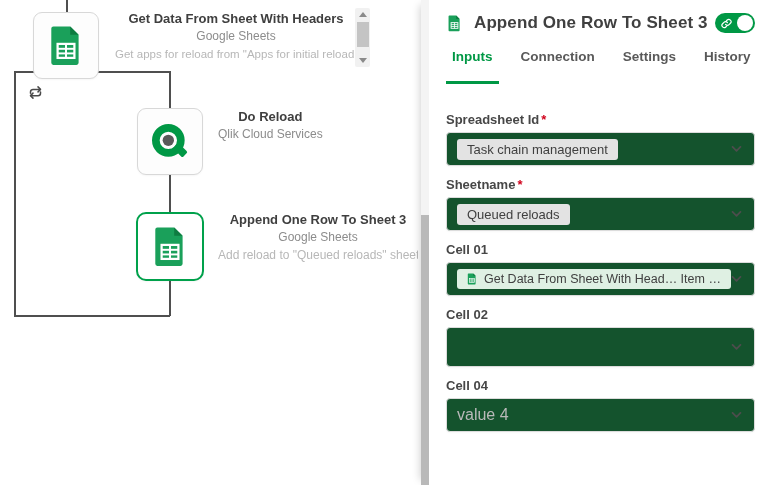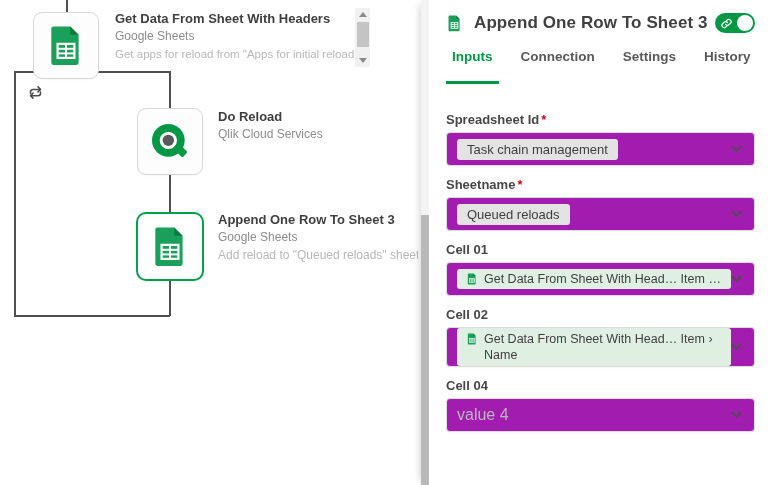--- a/index.html
+++ b/index.html
@@ -11,21 +11,21 @@
   .canvas { position:absolute; left:0; top:0; width:421px; height:485px; background:#fff; }
   .cline { position:absolute; background:#4f4f4f; }
   .cline.h { height:1.5px; }
   .cline.v { width:1.5px; }
 
   .block { position:absolute; width:66px; height:67px; background:#fdfdfd;
     border:1px solid #d8d8d8; border-radius:9px; display:flex; align-items:center;
     justify-content:center; box-shadow:0 1px 2px rgba(0,0,0,.04); cursor:pointer; }
   .block.selected { border:2px solid #00a14b; border-radius:10px; background:#fff; }
 
-  .block-meta { position:absolute; }
+  .block-meta { position:absolute;text-align:center; }
   .block-title { font-size:13px; font-weight:700; color:#3f3f3f; line-height:1.25; white-space:nowrap; }
   .block-app { font-size:12px; color:#8c8c8c; line-height:1.3; margin-top:2px; white-space:nowrap; }
   .block-desc { font-size:11.5px; color:#b7b7b7; line-height:1.3; margin-top:2px; white-space:nowrap; overflow:hidden; }
 
   .loop-icon { position:absolute; left:28px; top:85px; width:15px; height:15px; }
 
   
   .mini-scroll { position:absolute; left:355px; top:8px; width:15px; height:59px;
     background:#f1f1f1; border-radius:2px; }
   .mini-scroll .arr { position:absolute; left:3.5px; width:0; height:0; cursor:pointer; }
@@ -49,21 +49,21 @@
   .toggle svg { position:absolute; left:6px; top:4.5px; width:11px; height:11px; }
 
   .tabs { display:flex; gap:16px; margin-top:16px; border-bottom:1px solid transparent; }
   .tab { font-size:13.5px; font-weight:700; color:#595959; padding:0 6px 17px 6px; cursor:pointer; }
   .tab.active { color:#009845; border-bottom:3px solid #009845; }
 
   .form { margin-top:27px; }
   .field { margin-bottom:11px; }
   .f-label { font-size:13px; font-weight:700; color:#474747; margin-bottom:5px; }
   .f-label .req { color:#d0021b; margin-left:2px; font-weight:700; }
-  .f-box { height:34px; background:#a21caf; border:1px solid #dcdcdc; border-radius:4px;
+  .f-box { height:34px; background:#14532d; border:1px solid #dcdcdc; border-radius:4px;
     display:flex; align-items:center; padding:0 12px 0 10px; box-shadow:0 1px 2px rgba(0,0,0,.03); cursor:pointer; }
   .f-box.tall { height:40px; }
   .chev { margin-left:auto; flex:none; width:11px; height:7px; }
   .chip { font-size:13px; color:#404040; background:#e3e3e3; border-radius:3px;
     padding:3px 10px; white-space:nowrap; }
   .chip.green { background:#dff0e3; display:flex; align-items:center; gap:6px;
     padding:3px 9px; font-size:12.5px; overflow:hidden; }
   .chip.green .c-icon { width:12px; height:12px; flex:none; }
   .chip.green .c-txt { white-space:nowrap; overflow:hidden; text-overflow:ellipsis; }
   .chip.green.wrap { max-width:288px; }
@@ -219,26 +219,20 @@
             </span>
             <svg class="chev" viewBox="0 0 11 8">
                 <use href="#chev-down"></use>
               </svg>
           </div>
         </div>
 
         <div class="field">
           <div class="f-label">Cell 02</div>
           <div class="f-box tall">
-            <span class="chip green wrap">
-              <svg class="c-icon" viewBox="0 0 24 30">
-                  <use href="#sheets-page"></use>
-                </svg>
-              <span class="c-txt">Get Data From Sheet With Head… Item › Name</span>
-            </span>
             <svg class="chev" viewBox="0 0 11 8">
                 <use href="#chev-down"></use>
               </svg>
           </div>
         </div>
 
 
         <div class="field">
           <div class="f-label">Cell 04</div>
           <div class="f-box">

